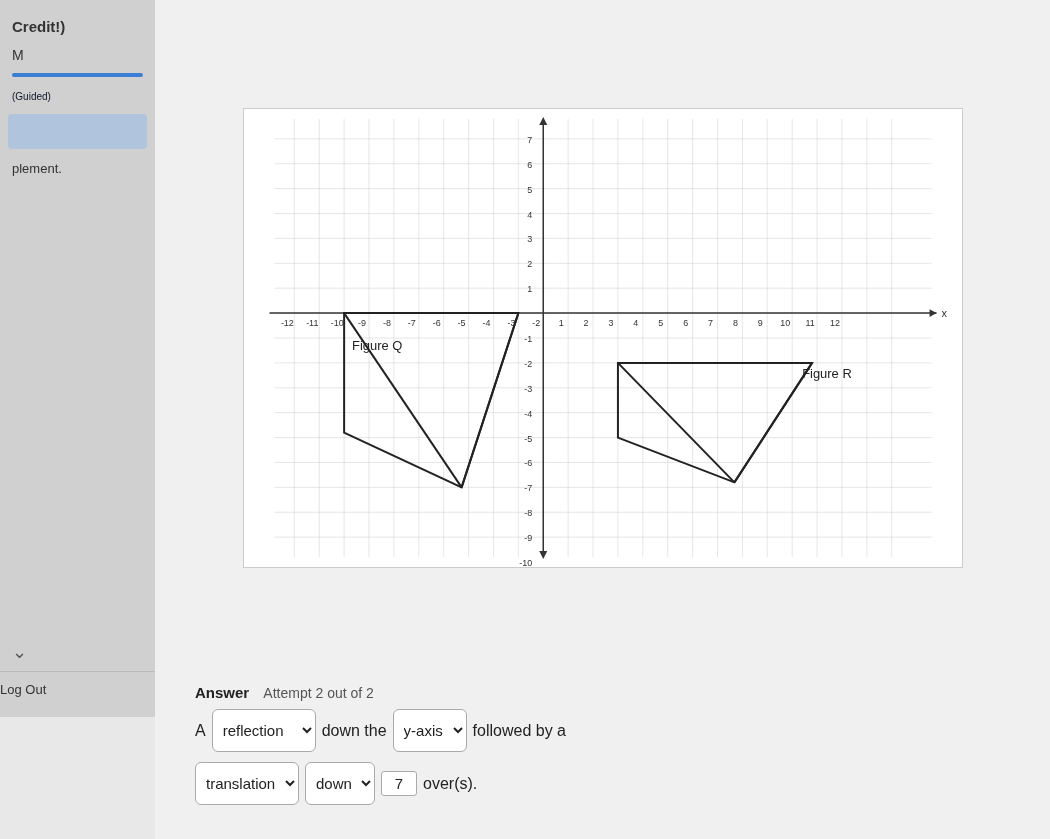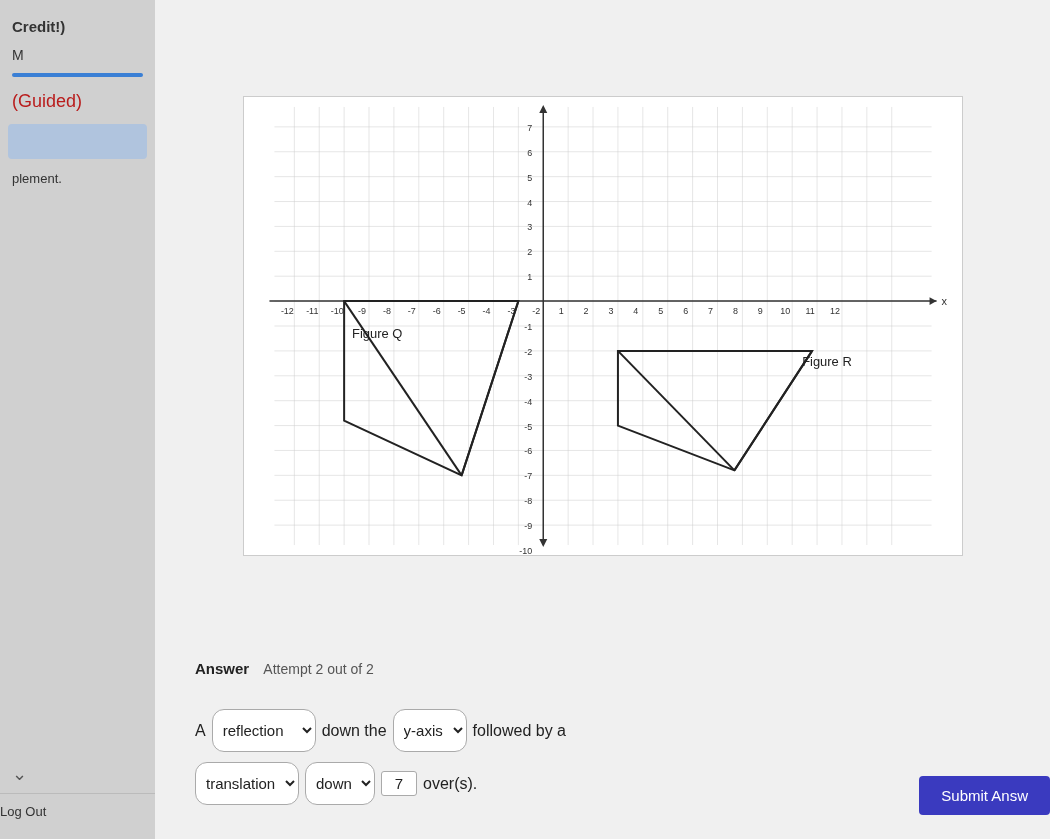--- a/index.html
+++ b/index.html
@@ -10,21 +10,21 @@
       height: 839px;
       overflow: hidden;
       display: flex;
     }
 
     
     .sidebar {
       width: 155px;
       min-width: 155px;
       background: #d0d0d0;
-      height: 839px;
+      height: 717px;
       display: flex;
       flex-direction: column;
       padding: 10px 0;
     }
     .sidebar-title {
       color: #333;
       font-size: 15px;
       padding: 8px 12px;
       font-weight: bold;
     }
@@ -33,22 +33,22 @@
       font-size: 14px;
       padding: 4px 12px;
     }
     .sidebar-blue-bar {
       height: 4px;
       background: #3a7fd5;
       margin: 6px 12px;
       border-radius: 2px;
     }
     .sidebar-item {
-      color: #b91c1c;
-      font-size: 18px;
+      color: #0f172a;
+      font-size: 10px;
       padding: 8px 12px;
       cursor: pointer;
     }
     .sidebar-highlight {
       background: #b0c4de;
       margin: 4px 8px;
       padding: 10px 8px;
       border-radius: 4px;
       font-size: 13px;
       color: #333;
@@ -95,42 +95,42 @@
 
     
     .answer-area {
       background: #f0f0f0;
       padding: 18px 40px 24px 40px;
     }
     .answer-label {
       font-size: 15px;
       font-weight: bold;
       color: #222;
-      margin-bottom: 32px;
+      margin-bottom: 8px;
     }
     .attempt-text {
       font-size: 14px;
       font-weight: normal;
       color: #555;
       margin-left: 10px;
     }
     .answer-row {
       display: flex;
       align-items: center;
       gap: 6px;
       margin-bottom: 10px;
       flex-wrap: wrap;
     }
     .answer-text {
       font-size: 16px;
       color: #222;
     }
     .answer-select {
       border: 1.5px solid #aaa;
-      border-radius: 12px;
+      border-radius: 6px;
       background: white;
       font-size: 15px;
       padding: 11px 6px;
       cursor: pointer;
       appearance: auto;
       color: #222;
     }
     .answer-input {
       border: 1.5px solid #aaa;
       border-radius: 3px;
@@ -338,16 +338,15 @@
           <option>down</option>
           <option>up</option>
           <option>left</option>
           <option>right</option>
         </select>
         <input class="answer-input" type="text" value="7" style="">
         <span class="answer-text">over(s).</span>
       </div>
     </div>
 
-    <button class="submit-btn">Submit Answ</button>
   </div>
 
 </div>
 
 </body></html>

